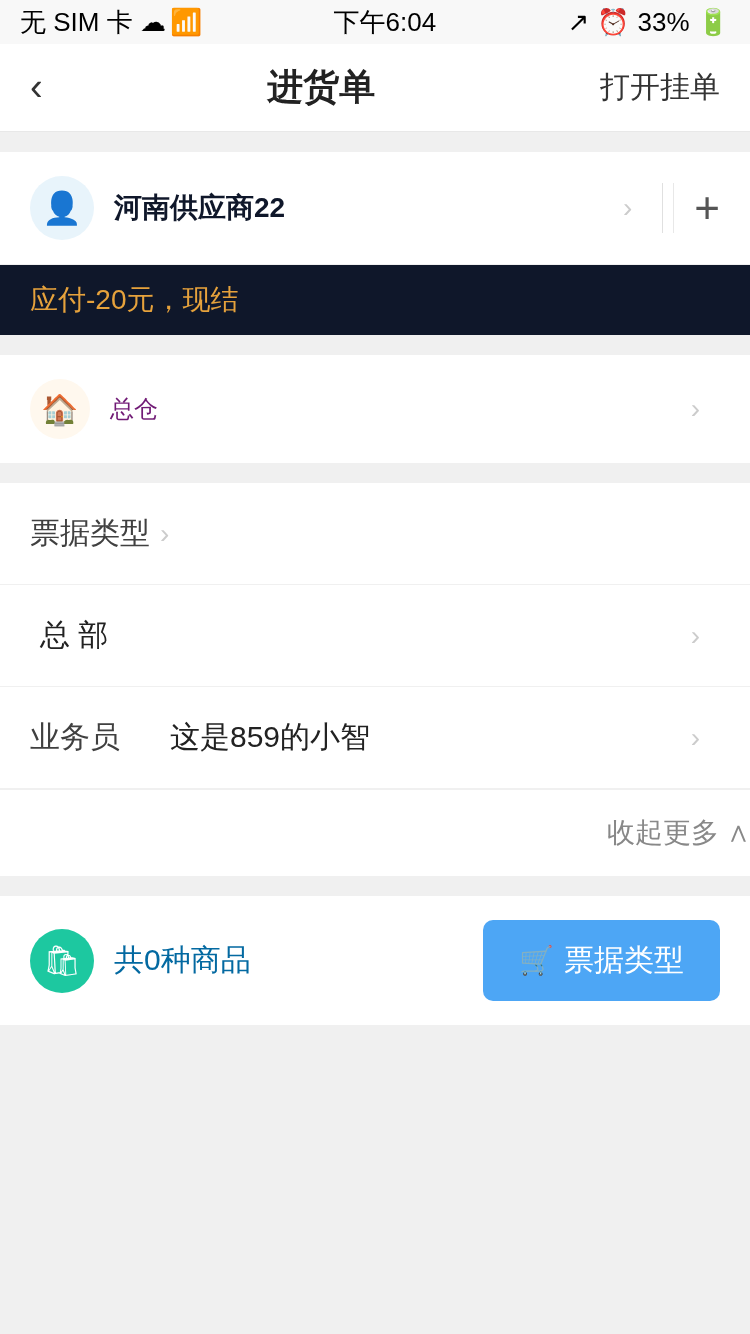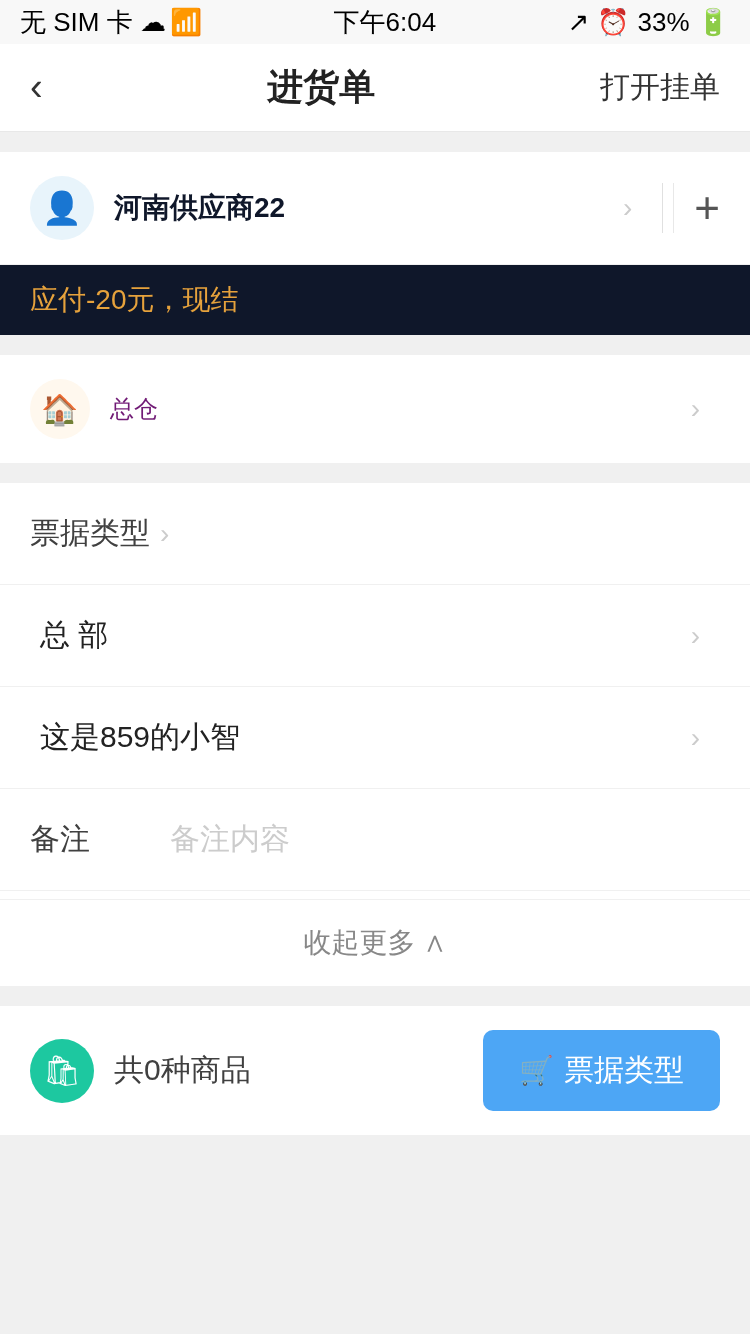--- a/index.html
+++ b/index.html
@@ -175,28 +175,27 @@
       flex: 1;
       font-size: 30px;
       color: #ccc;
       padding-left: 10px;
     }
 
     
     .collapse-row {
       background: #fff;
       display: flex;
-      justify-content: center;
+      justify-content: flex-end;
       align-items: center;
       padding: 24px 0;
       font-size: 28px;
       color: #888;
       cursor: pointer;
       border-top: 1px solid #f0f0f0;
-      margin-top: 8px;
     }
 
     
     .bottom-section {
       background: #fff;
       margin-top: 20px;
       display: flex;
       align-items: center;
       padding: 24px 30px;
     }
@@ -211,21 +210,21 @@
       margin-right: 20px;
       flex-shrink: 0;
     }
     .cart-symbol {
       font-size: 30px;
       color: #fff;
     }
     .product-count {
       flex: 1;
       font-size: 30px;
-      color: #404040;
+      color: #0369a1;
     }
     .select-btn {
       background: #4da6f5;
       color: #fff;
       font-size: 30px;
       padding: 20px 36px;
       border-radius: 10px;
       display: flex;
       align-items: center;
       gap: 10px;
@@ -300,28 +299,25 @@
     <span class="form-label">票据类型</span>
     <span class="chevron-right">›</span>
   </div>
 
   <div class="form-row">
     <span class="form-value">总 部</span>
     <span class="chevron-right">›</span>
   </div>
 
   <div class="form-row">
+    <span class="form-label">业务员</span>
     <span class="form-value">这是859的小智</span>
     <span class="chevron-right">›</span>
   </div>
 
-  <div class="form-row">
-    <span class="form-label">备注</span>
-    <span class="form-placeholder">备注内容</span>
-  </div>
 
   <div class="collapse-row">
     <span>收起更多 ∧</span>
   </div>
 </div>
 
 <div class="bottom-section">
   <div class="product-icon">
     <span class="cart-symbol">🛍</span>
   </div>

